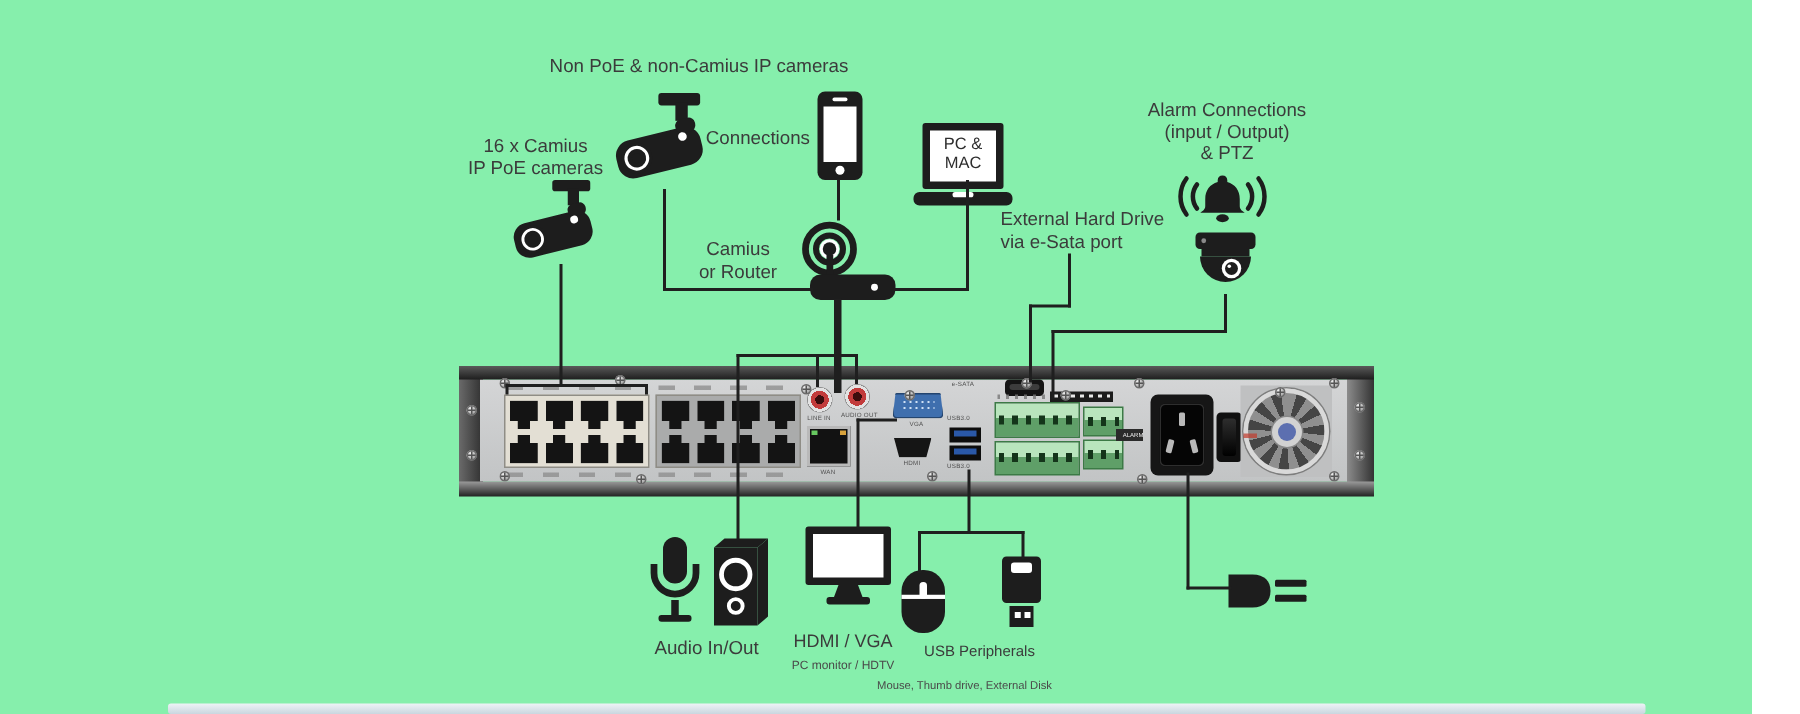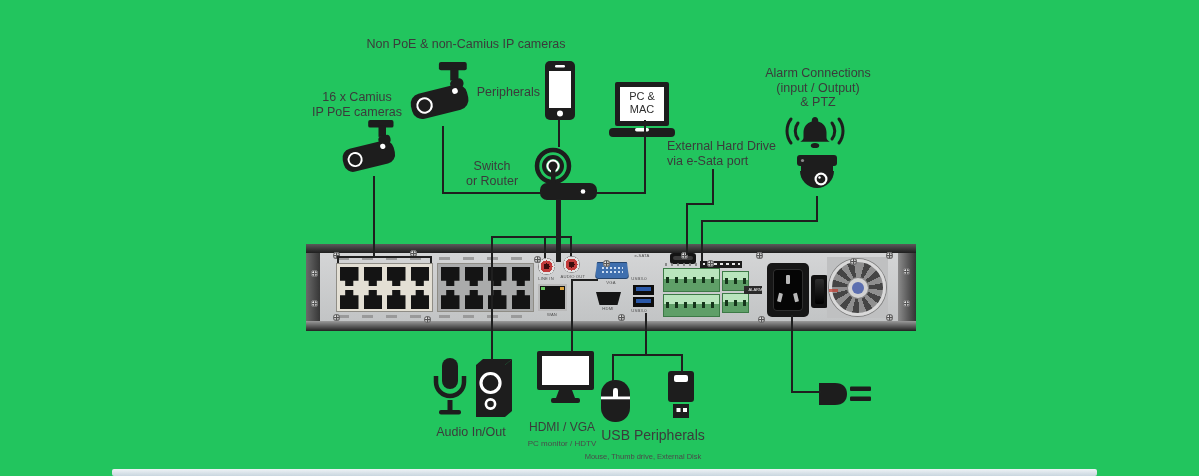--- a/index.html
+++ b/index.html
@@ -1,17 +1,17 @@
 <!DOCTYPE html>
 <html><head>
 <meta charset="utf-8">
 <style>
   html,body{margin:0;padding:0;background:#fff;}
-  #canvas{position:relative;width:1168px;height:476px;background:#22c55e;overflow:hidden;
-          font-family:"Liberation Sans",sans-serif;color:#3b3b3b;padding-left:31px;}
+  #canvas{position:relative;width:1168px;height:476px;background:#86efac;overflow:hidden;
+          font-family:"Liberation Sans",sans-serif;color:#3b3b3b;}
   .lbl{position:absolute;color:#3b3b3b;font-size:12.5px;line-height:14.5px;text-align:center;white-space:pre-line;z-index:6;}
   .lbl.left{text-align:left;}
   .sub{font-size:8px;line-height:9px;color:#4a4a4a;}
   .ln{position:absolute;background:#1f1f1f;z-index:7;}
   .icon{position:absolute;z-index:6;}
   svg{overflow:visible;display:block;}
   
   #nvr{position:absolute;left:306px;top:244px;width:610px;height:87px;z-index:2;}
   .chassis-top{position:absolute;left:0;top:0;width:610px;height:9px;background:linear-gradient(#5a5a5a,#1e1e1e);}
   .chassis-bottom{position:absolute;left:0;top:77px;width:610px;height:10px;background:linear-gradient(#9a9a9a,#222);}
@@ -72,32 +72,32 @@
   .pcmac-text{position:absolute;font-size:11px;line-height:12.5px;color:#2e2e2e;text-align:center;white-space:pre-line;}
 </style>
 </head>
 <body>
 
 <div id="canvas">
 
   <div class="lbl" style="left:346px;top:37px;width:240px;">Non PoE &amp; non-Camius IP cameras</div>
   <div class="lbl" style="left:287px;top:90px;width:140px;">16 x Camius
 IP PoE cameras</div>
-  <div class="lbl" style="left:448px;top:85px;width:92px;text-align:right;">Peripherals</div>
-  <div class="lbl" style="left:432px;top:159px;width:120px;">Switch
+  <div class="lbl" style="left:448px;top:85px;width:92px;text-align:right;">Connections</div>
+  <div class="lbl" style="left:432px;top:159px;width:120px;">Camius
 or Router</div>
   <div class="lbl left" style="left:667px;top:139px;width:130px;">External Hard Drive
 via e-Sata port</div>
   <div class="lbl" style="left:738px;top:66px;width:160px;">Alarm Connections
 (input / Output)
 &amp; PTZ</div>
   <div class="lbl" style="left:411px;top:425px;width:120px;">Audio In/Out</div>
   <div class="lbl" style="left:502px;top:420px;width:120px;font-size:12px;">HDMI / VGA</div>
   <div class="lbl sub" style="left:502px;top:439px;width:120px;">PC monitor / HDTV</div>
-  <div class="lbl" style="left:583px;top:428px;width:140px;font-size:14px;">USB Peripherals</div>
+  <div class="lbl" style="left:583px;top:428px;width:140px;font-size:10px;">USB Peripherals</div>
   <div class="lbl sub" style="left:568px;top:452px;width:150px;font-size:7.5px;">Mouse, Thumb drive, External Disk</div>
 
   <div class="ln" style="left:373px;top:176px;width:2px;height:81px;"></div>
   <div class="ln" style="left:337px;top:256px;width:95px;height:2px;"></div>
   <div class="ln" style="left:337px;top:256px;width:2px;height:7px;"></div>
   <div class="ln" style="left:430px;top:256px;width:2px;height:7px;"></div>
   <div class="ln" style="left:442px;top:126px;width:2px;height:68px;"></div>
   <div class="ln" style="left:442px;top:192px;width:100px;height:2px;"></div>
   <div class="ln" style="left:558px;top:119px;width:2px;height:28px;"></div>
   <div class="ln" style="left:644px;top:120px;width:2px;height:74px;"></div>

